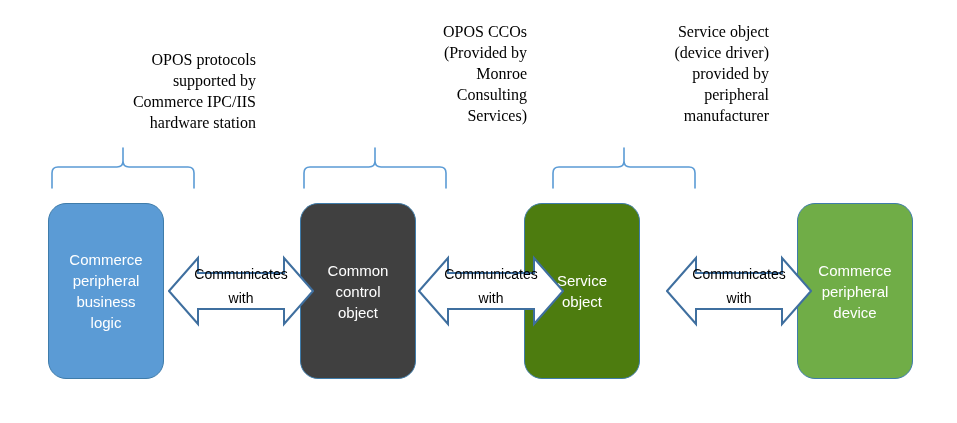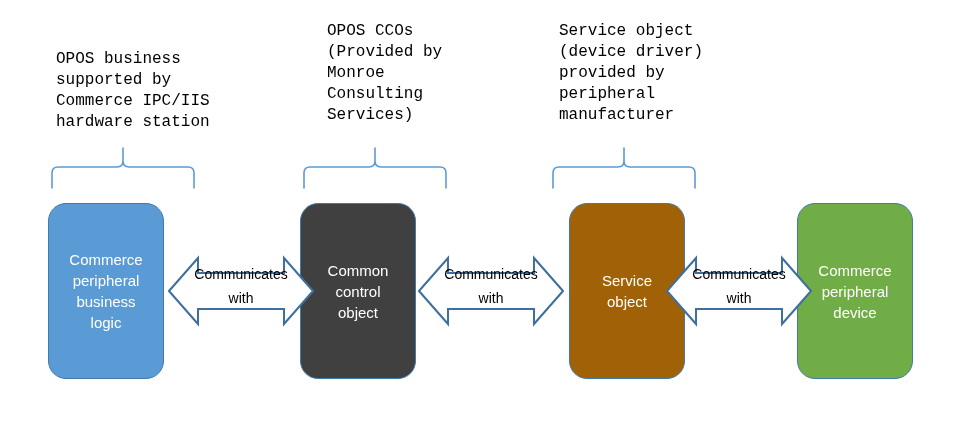--- a/index.html
+++ b/index.html
@@ -21,23 +21,23 @@
     width: 957px;
     height: 423px;
   }
 
   
   .annotation {
     position: absolute;
     color: #000000;
     font-size: 16px;
     line-height: 21px;
-    font-family: Liberation Mono, monospace;
+    font-family: Liberation Serif, serif;
     white-space: pre-line;
-    text-align: left;
+    text-align: right;
   }
   #annotation-1 { left: 56px;  top: 49px;  width: 200px; }
   #annotation-2 { left: 327px; top: 21px;  width: 200px; }
   #annotation-3 { left: 559px; top: 21px;  width: 210px; }
 
   
   .brace {
     position: absolute;
     width: 150px;
     height: 42px;
@@ -60,21 +60,21 @@
     justify-content: center;
     text-align: center;
     color: #ffffff;
     font-size: 15px;
     line-height: 21px;
     font-family: "Liberation Sans", sans-serif;
     white-space: pre-line;
   }
   #box-1 { left: 48px;  background: #5b9bd5; }
   #box-2 { left: 300px; background: #404040; }
-  #box-3 { left: 569px; background: #a16207; }
+  #box-3 { left: 524px; background: #4d7c0f; }
   #box-4 { left: 797px; background: #70ad47; }
 
   
   .arrow {
     position: absolute;
     top: 253px;
     width: 146px;
     height: 76px;
   }
   #arrow-1 { left: 168px; }
@@ -95,21 +95,21 @@
   }
   #caption-1 { left: 168px; }
   #caption-2 { left: 418px; }
   #caption-3 { left: 666px; }
 </style>
 </head>
 <body>
 
 <div id="diagram">
 
-  <div class="annotation" id="annotation-1">OPOS business
+  <div class="annotation" id="annotation-1">OPOS protocols
 supported by
 Commerce IPC/IIS
 hardware station</div>
 
   <div class="annotation" id="annotation-2">OPOS CCOs
 (Provided by
 Monroe
 Consulting
 Services)</div>
 

